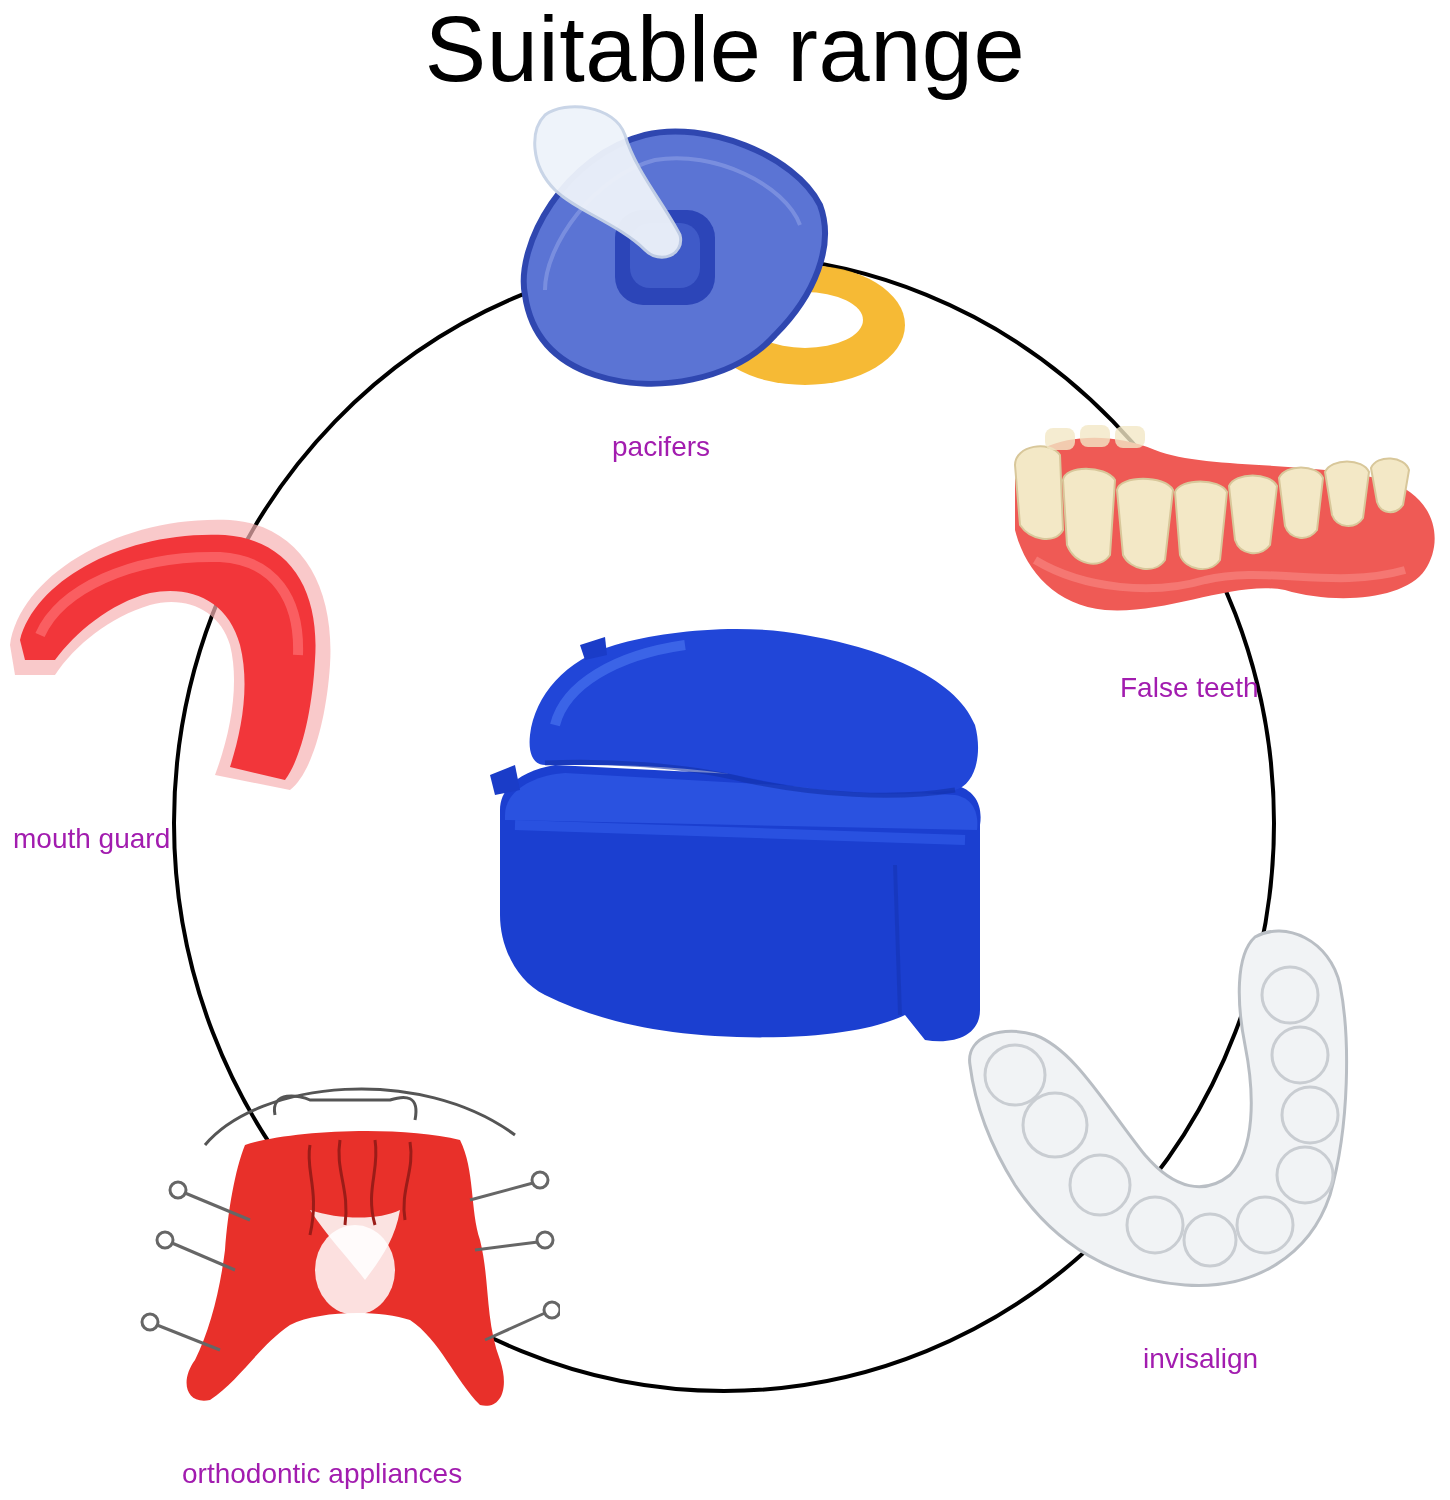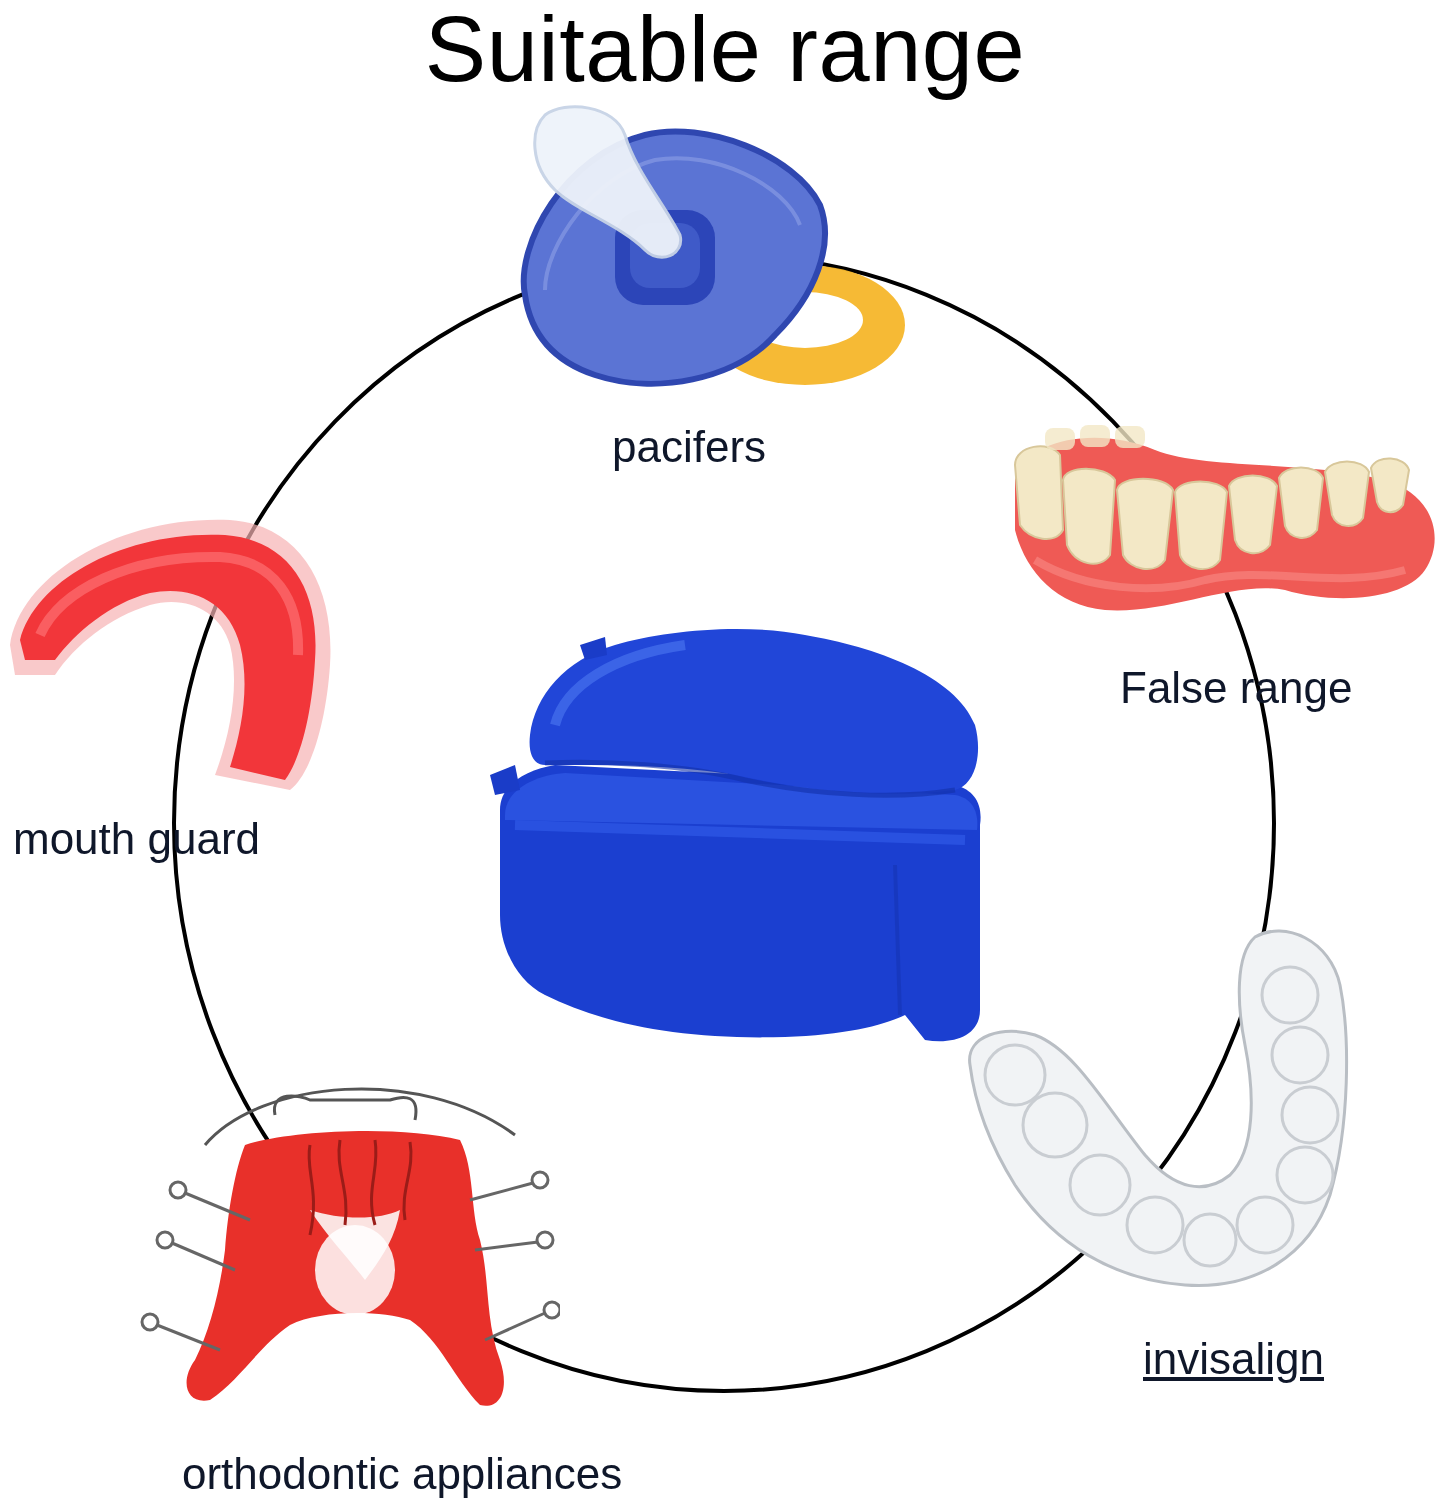--- a/index.html
+++ b/index.html
@@ -1,20 +1,20 @@
 <!DOCTYPE html>
 <html><head>
 <meta charset="utf-8">
 <style>
   html, body { margin:0; padding:0; background:#ffffff; }
   body { width:1450px; height:1500px; position:relative; overflow:hidden;
          font-family:"Liberation Sans", "DejaVu Sans", sans-serif; color:#000; }
   .title { position:absolute; left:0; top:-6px; width:1450px; text-align:center;
            font-size:92px; line-height:110px; font-weight:normal; letter-spacing:0.5px; }
-  .label { position:absolute; font-size:44px; line-height:46px; white-space:nowrap; color:#0f172a; }
+  .label { position:absolute; font-size:28px; line-height:46px; white-space:nowrap; color:#a21caf; }
   svg.ring { position:absolute; left:0; top:0; }
   .art { position:absolute; }
 </style>
 </head>
 <body>
 
 <div class="title">Suitable range</div>
 
 <svg class="ring" width="1450" height="1500">
   <ellipse cx="724" cy="823" rx="550" ry="568" fill="none" stroke="#000" stroke-width="4"></ellipse>
@@ -48,21 +48,21 @@
     <path d="M274,58 C280,44 312,44 318,58 L312,110 C303,122 285,120 280,106 Z"></path>
     <path d="M320,52 C326,38 358,38 364,52 L358,98 C350,110 332,108 327,95 Z"></path>
     <path d="M366,48 C372,34 400,36 404,50 L398,85 C390,96 376,94 372,82 Z"></path>
   </g>
   <g fill="#f3e8c6" opacity="0.8">
     <rect x="40" y="8" width="30" height="22" rx="8"></rect>
     <rect x="75" y="5" width="30" height="22" rx="8"></rect>
     <rect x="110" y="6" width="30" height="22" rx="8"></rect>
   </g>
 </svg>
-<div class="label" style="left:1120px; top:665px;">False range</div>
+<div class="label" style="left:1120px; top:665px;">False teeth</div>
 
 <svg class="art" style="left:0px; top:495px;" width="345" height="300" viewBox="0 0 345 300">
   <path d="M10,150 C20,80 120,20 230,25 C300,30 335,90 330,170 C326,230 310,280 290,295 L215,280 C230,240 240,190 230,150 C220,115 185,100 150,110 C110,122 75,150 55,180 L15,180 Z" fill="#f6b2b4" opacity="0.7"></path>
   <path d="M20,145 C35,85 125,35 225,40 C290,45 320,95 315,165 C312,220 300,265 285,285 L230,272 C242,235 250,190 240,150 C228,105 190,90 150,98 C110,108 75,138 55,165 L25,165 Z" fill="#f2363a"></path>
   <path d="M40,140 C60,95 130,60 220,62 C275,65 300,105 298,160" fill="none" stroke="#ff7a7c" stroke-width="10" opacity="0.6"></path>
 </svg>
 <div class="label" style="left:13px; top:816px;">mouth guard</div>
 
 <svg class="art" style="left:485px; top:615px;" width="500" height="440" viewBox="0 0 500 440">
 
@@ -87,21 +87,21 @@
     <circle cx="145" cy="260" r="30"></circle>
       <circle cx="200" cy="300" r="28"></circle>
     <circle cx="255" cy="315" r="26"></circle>
       <circle cx="310" cy="300" r="28"></circle>
     <circle cx="350" cy="250" r="28"></circle>
       <circle cx="355" cy="190" r="28"></circle>
     <circle cx="345" cy="130" r="28"></circle>
       <circle cx="335" cy="70" r="28"></circle>
   </g>
 </svg>
-<div class="label" style="left:1143px; top:1336px;text-decoration:underline;">invisalign</div>
+<div class="label" style="left:1143px; top:1336px;">invisalign</div>
 
 <svg class="art" style="left:140px; top:1060px;" width="420" height="360" viewBox="0 0 420 360">
 
   <path d="M65,85 C120,20 280,5 375,75" fill="none" stroke="#555" stroke-width="3"></path>
   <path d="M135,55 C130,30 160,35 170,40 L250,40 C265,35 280,35 275,60" fill="none" stroke="#555" stroke-width="3"></path>
 
   <path d="M105,85 C150,70 260,65 320,80 C335,110 330,150 340,180 C350,220 345,260 360,300 C370,330 360,350 340,345 C315,320 300,280 270,260 C240,250 180,250 150,265 C120,285 100,320 70,340 C45,345 40,320 55,300 C70,270 80,230 85,190 C88,150 95,110 105,85 Z" fill="#e8302a"></path>
   <path d="M170,150 C190,180 210,200 225,220 C240,200 255,180 260,150 C240,160 200,160 170,150 Z" fill="#fbe3e1"></path>
   <ellipse cx="215" cy="210" rx="40" ry="45" fill="#fff" opacity="0.85"></ellipse>
 

